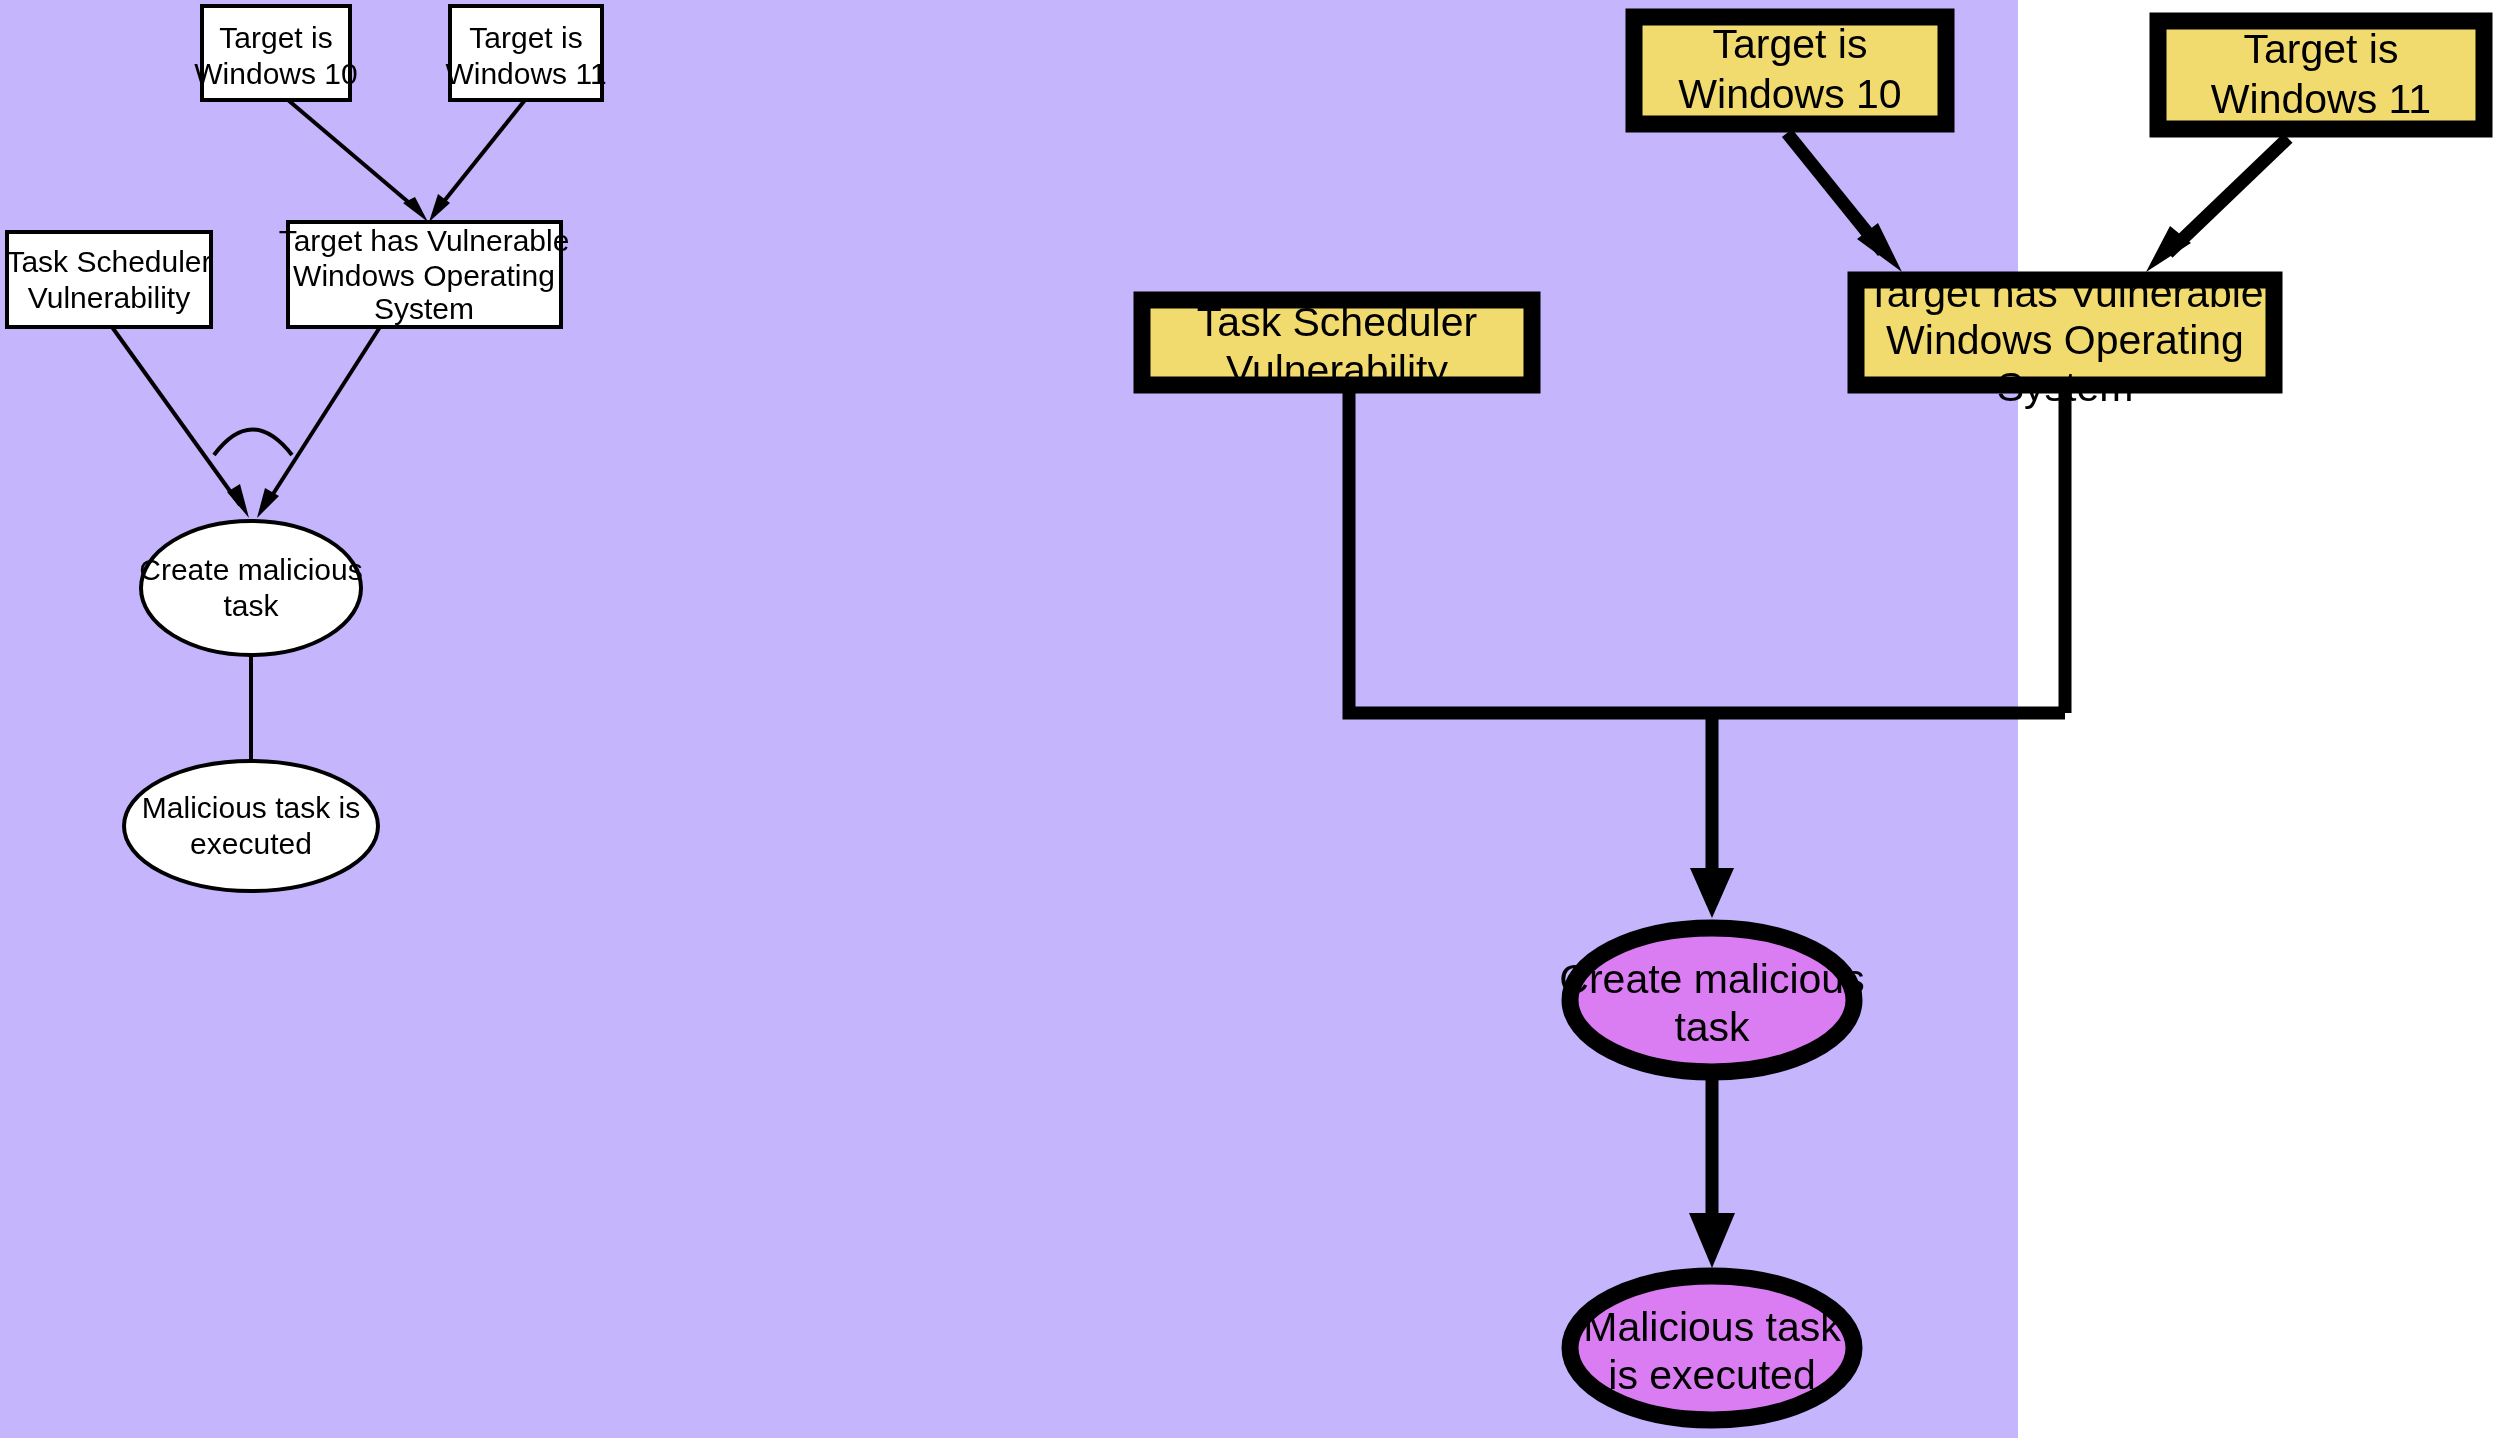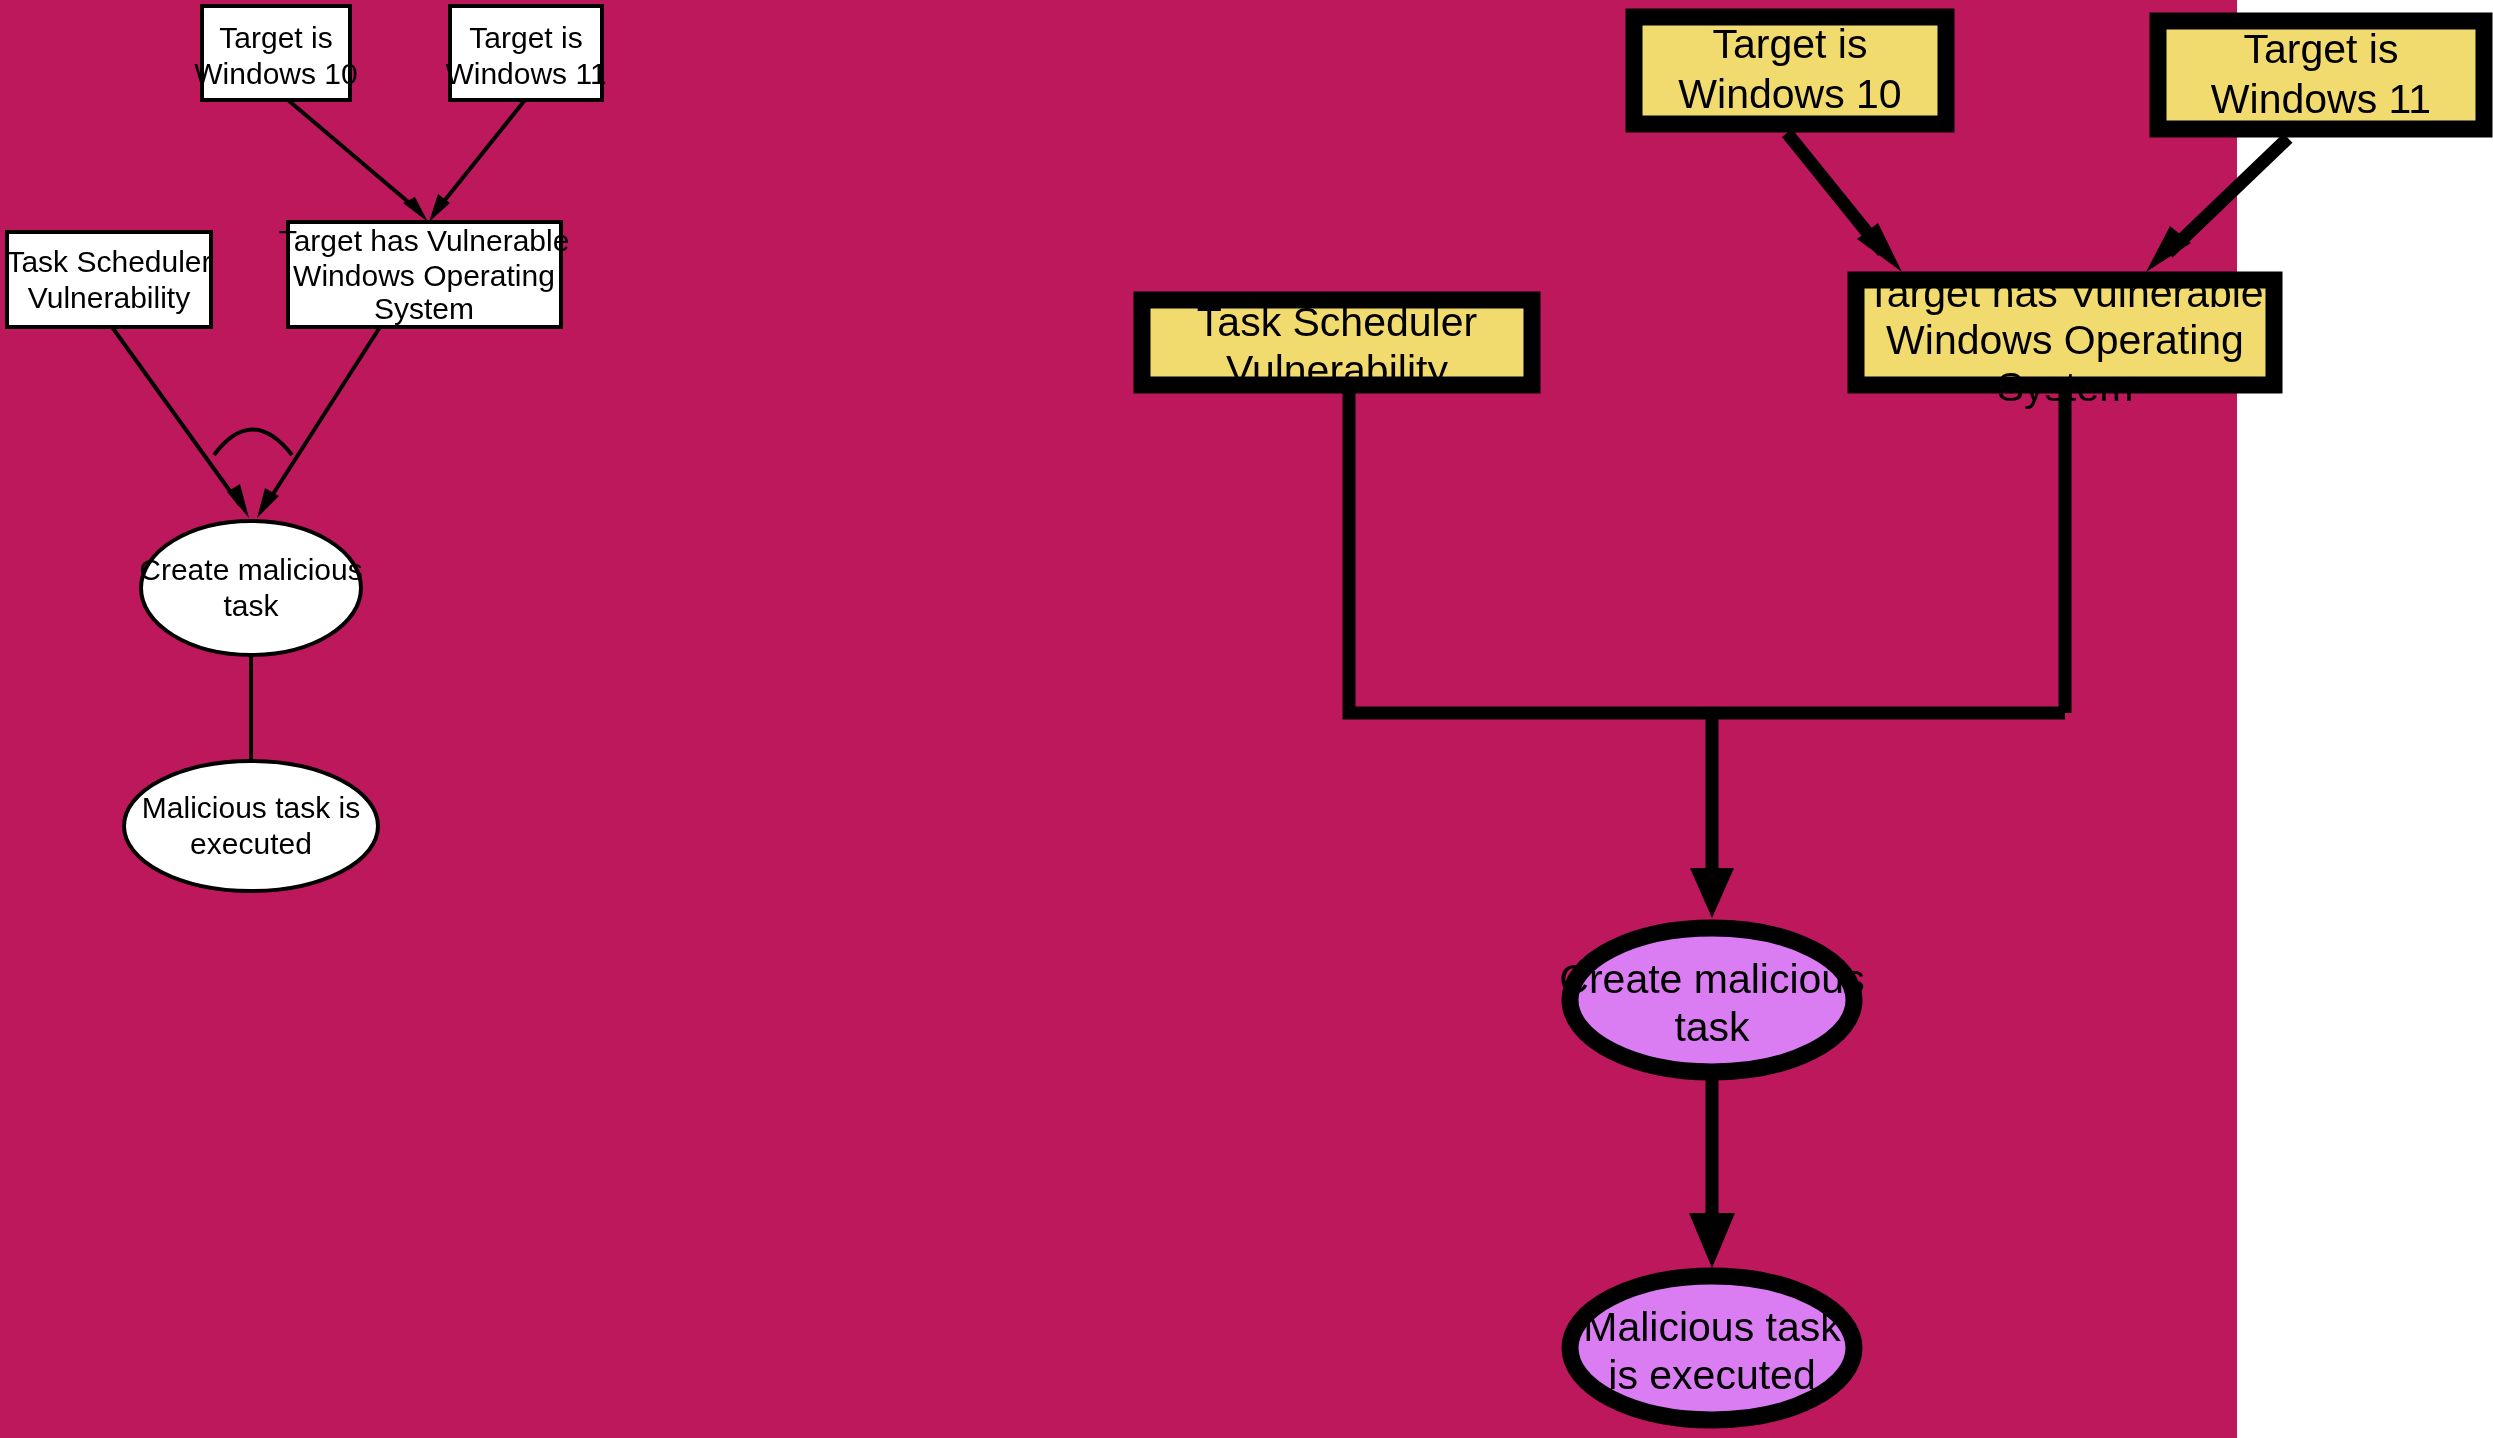--- a/index.html
+++ b/index.html
@@ -9,23 +9,23 @@
     background: #ffffff;
   }
   body {
     width: 2493px;
     height: 1438px;
     font-family: "Liberation Sans", sans-serif;
     overflow: hidden;
   }
   #diagram-root {
     position: relative;
-    width: 2237px;
+    width: 2018px;
     height: 1438px;
-    background: #be185d;
+    background: #c4b5fd;
   }
   svg.canvas {
     position: absolute;
     top: 0;
     left: 0;
     width: 2493px;
     height: 1438px;
   }
   .node-label {
     font-family: "Liberation Sans", sans-serif;

